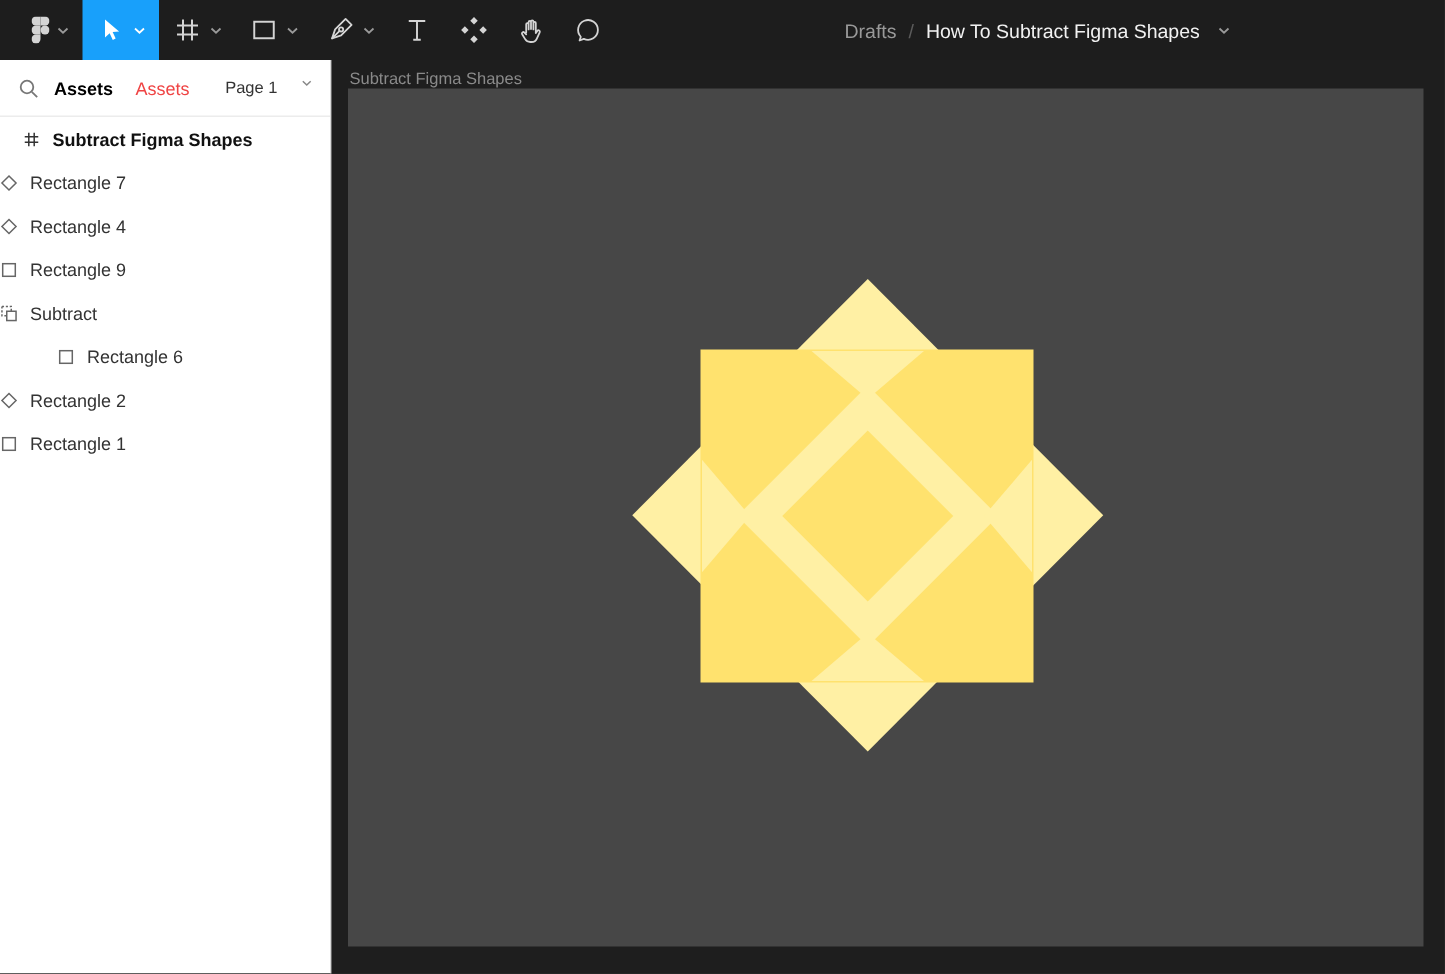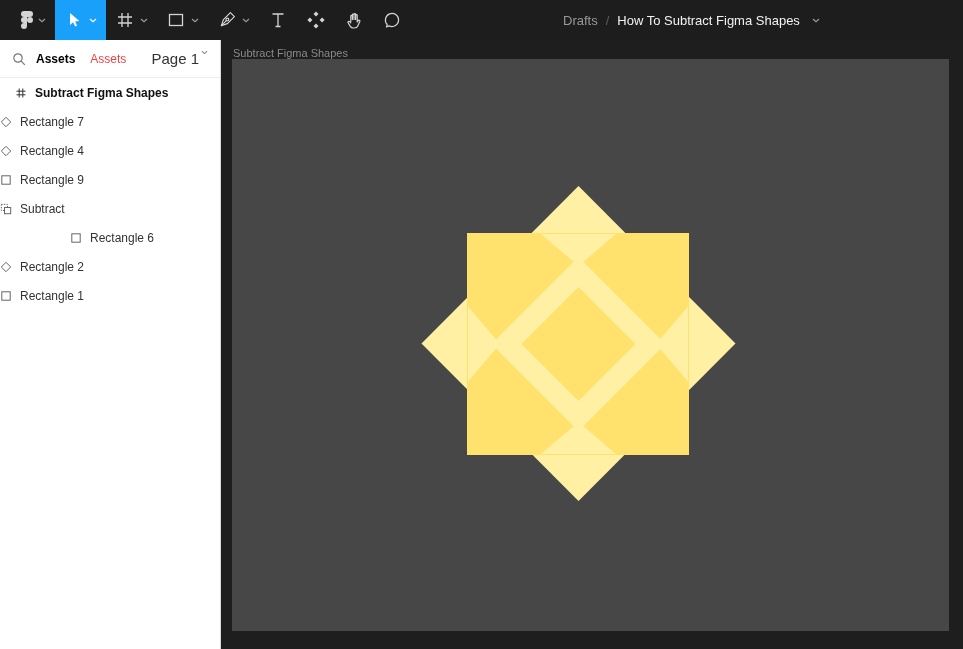--- a/index.html
+++ b/index.html
@@ -16,28 +16,28 @@
   .bc-title-group{display:flex;align-items:center;gap:12px}
   .bc-title{color:#f2f2f2}
 
   
   .sidebar{position:absolute;top:40px;left:0;width:221px;bottom:0;background:#fff;border-right:1px solid #d9d9d9}
   .sb-header{height:38px;display:flex;align-items:center;padding:0 12px;border-bottom:1px solid #ececec}
   .sb-search{display:flex;align-items:center;margin-right:10px}
   .sb-tab{font-size:12px;margin-right:15px;cursor:default}
   .sb-tab.active{font-weight:700;color:#000}
   .sb-tab.inactive{color:#ef4444}
-  .page-select{margin-left:auto;display:flex;align-items:flex-start;gap:2px;font-size:15px;color:#333}
+  .page-select{margin-left:auto;display:flex;align-items:flex-start;gap:16px;font-size:11px;color:#333}
   .layers{padding-top:0}
   .layer-row{height:29px;display:flex;align-items:center;gap:8px;font-size:12px;color:#333;cursor:default}
   .layer-row .licon{flex:0 0 auto;display:block}
   .layer-row.frame-row{font-weight:700;color:#111}
   .d0{padding-left:15px}
   .d1{}
-  .d2{padding-left:70px}
+  .d2{padding-left:38px}
 
   
   .canvas{position:absolute;top:40px;left:221px;right:0;bottom:0;background:#1e1e1e}
   .frame-label{position:absolute;left:12px;top:7px;font-size:11px;color:#8a8a8a;cursor:default}
   .frame{position:absolute;left:11px;top:19px;width:717px;height:572px;background:#474747}
   .shapes{position:absolute;left:0;top:0}
 </style>
 </head>
 <body>
 

